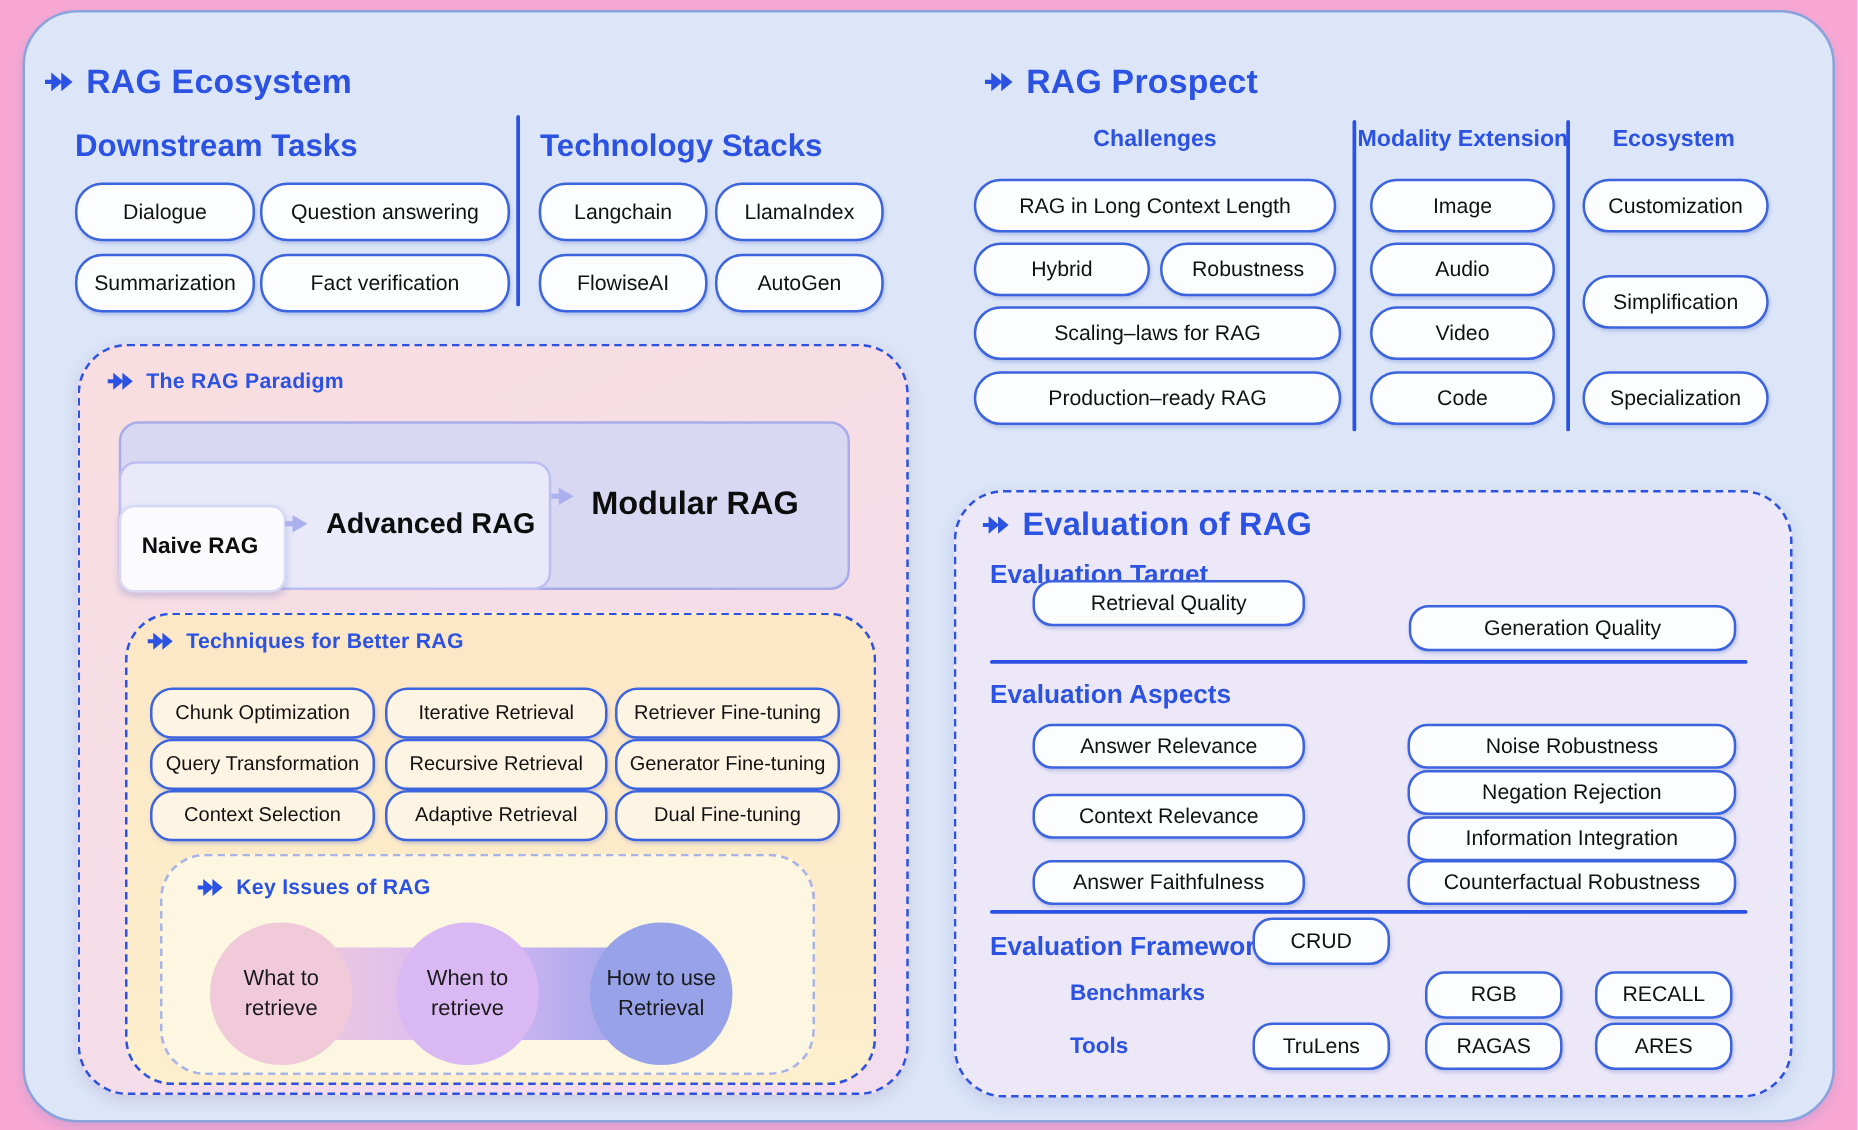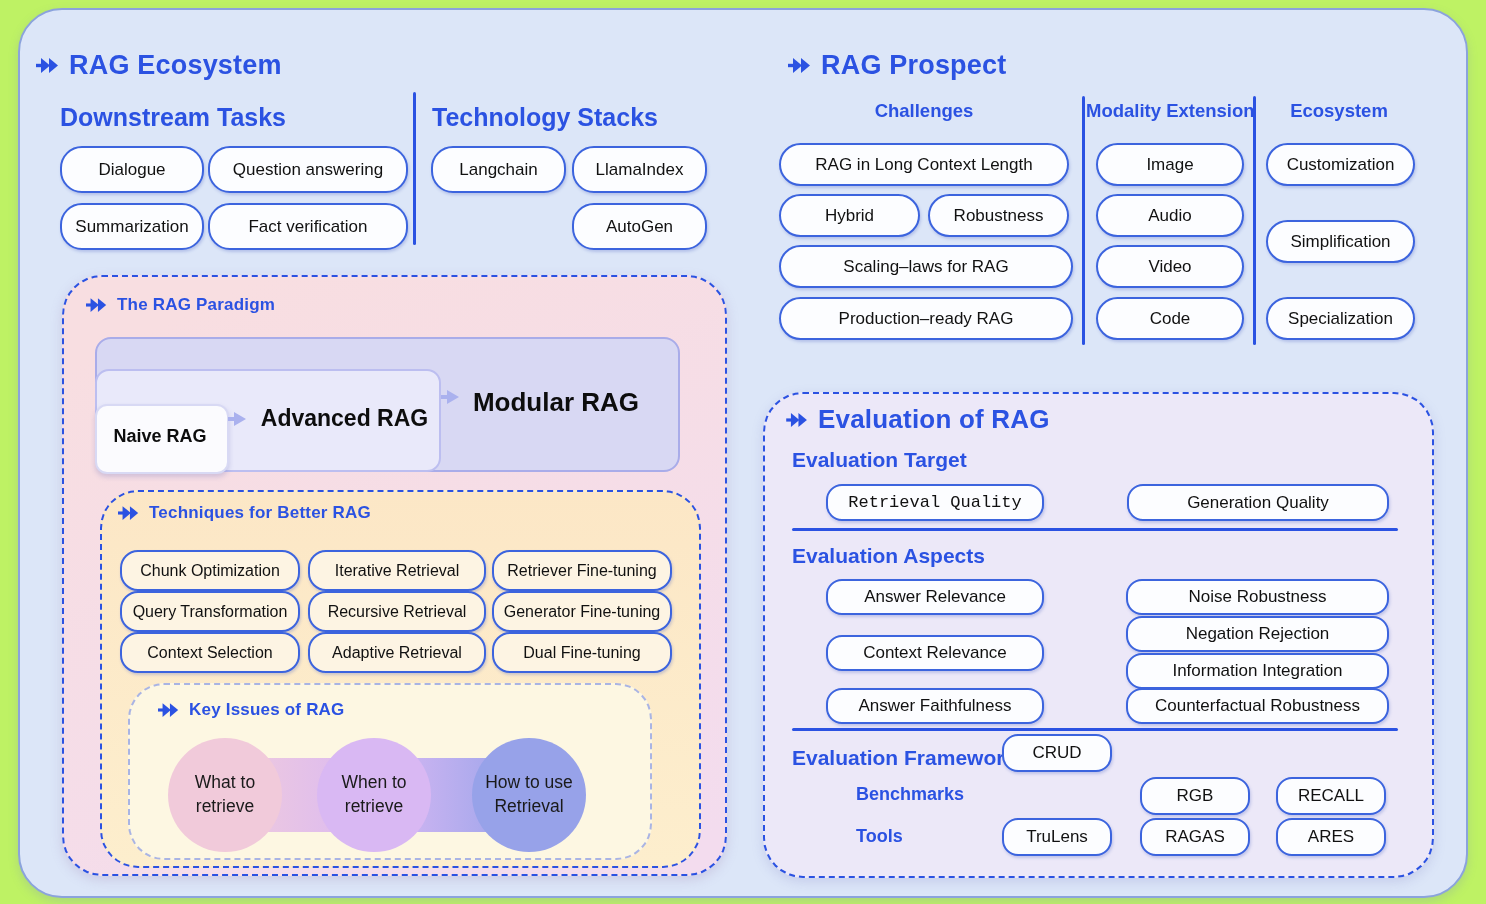--- a/index.html
+++ b/index.html
@@ -1,16 +1,16 @@
 <!DOCTYPE html>
 <html style="--accent: #2b52e2; --pill_border: #3c64de; --pill_bg: #fcfdff; --container_bg: #dce6f8; --container_border: #8ba3dc; --paradigm_bg: #f8dee1; --paradigm_bg2: #f3dcee; --tech_bg: #fce7c6; --tech_bg2: #fdeecd; --tech_pill_bg: #fdf4e3; --key_bg: #fdf7e2; --eval_bg: #ece8f8; --stage_outer: #d8d8f3; --stage_outer_border: #a9ace9; --stage_mid: #e9e9fa; --stage_mid_border: #bcbef0; --stage_inner: #fbfbfe; --stage_inner_border: #d8d9f4; --circle1: #f1cada; --circle2: #d9b8f3; --circle3: #97a2e9; --stage_arrow: #aab1ee;"><head>
 <meta charset="utf-8">
 <style>
   html,body{margin:0;padding:0;background:#ffffff;}
-  .canvas{position:relative;width:1486px;height:904px;background:#bef264;
+  .canvas{position:relative;width:1486px;height:904px;background:#f9a8d4;
           font-family:"Liberation Sans",sans-serif;color:#111;overflow:hidden;}
   .container{position:absolute;left:18px;top:8px;width:1446px;height:886px;
              background:var(--container_bg,#dce6f8);
              border:2.5px solid var(--container_border,#8ba3dc);border-radius:44px;
              box-shadow:0 4px 10px rgba(120,135,200,.25);}
   .abs{position:absolute;}
   .title{position:absolute;display:flex;align-items:center;gap:9px;
          color:var(--accent,#2b52e2);font-weight:700;white-space:nowrap;}
   .t27{font-size:27px;letter-spacing:.2px;}
   .t25{font-size:17px;letter-spacing:.2px;}
@@ -69,20 +69,21 @@
   <div class="pill" style="left:60px;top:146px;width:140px;height:43px;">Dialogue</div>
   <div class="pill" style="left:208px;top:146px;width:196px;height:43px;">Question answering</div>
   <div class="pill" style="left:60px;top:203px;width:140px;height:43px;">Summarization</div>
   <div class="pill" style="left:208px;top:203px;width:196px;height:43px;">Fact verification</div>
 
   <div class="vline" style="left:413px;top:92px;height:153px;"></div>
 
   <div class="subhead" style="left:432px;top:103px;">Technology Stacks</div>
   <div class="pill" style="left:431px;top:146px;width:131px;height:43px;">Langchain</div>
   <div class="pill" style="left:572px;top:146px;width:131px;height:43px;">LlamaIndex</div>
+  <div class="pill" style="left:431px;top:203px;width:131px;height:43px;">FlowiseAI</div>
   <div class="pill" style="left:572px;top:203px;width:131px;height:43px;">AutoGen</div>
 
   <div class="panel dashed paradigm" style="left:62px;top:275px;width:661px;height:597px;"></div>
   <div class="title t25" style="left:86px;top:295px;">
     <svg class="arr" width="22" height="16" viewBox="0 0 24 17">
         <path d="M0 8.5 H10" stroke="#2b52e2" stroke-width="3.4"></path>
         <path d="M5 1 L14 8.5 L5 16 Z" fill="#2b52e2"></path>
         <path d="M13 1 L22 8.5 L13 16 Z" fill="#2b52e2"></path>
       </svg>
     <span>The RAG Paradigm</span>
@@ -183,21 +184,21 @@
   <div class="title t27" style="left:786px;top:404px;font-size:26px;">
     <svg class="arr" width="23" height="16" viewBox="0 0 24 17">
         <path d="M0 8.5 H10" stroke="#2b52e2" stroke-width="3.4"></path>
         <path d="M5 1 L14 8.5 L5 16 Z" fill="#2b52e2"></path>
         <path d="M13 1 L22 8.5 L13 16 Z" fill="#2b52e2"></path>
       </svg>
     <span>Evaluation of RAG</span>
   </div>
 
   <div class="evalhead" style="left:792px;top:448px;">Evaluation Target</div>
-  <div class="pill r16" style="left:826px;top:484px;width:214px;height:33px;font-family:Liberation Mono, monospace;">Retrieval Quality</div>
+  <div class="pill r16" style="left:826px;top:464px;width:214px;height:33px;">Retrieval Quality</div>
   <div class="pill r16" style="left:1127px;top:484px;width:258px;height:33px;">Generation Quality</div>
   <div class="hline" style="left:792px;top:528px;width:606px;"></div>
 
   <div class="evalhead" style="left:792px;top:544px;">Evaluation Aspects</div>
   <div class="pill r16" style="left:826px;top:579px;width:214px;height:32px;">Answer Relevance</div>
   <div class="pill r16" style="left:826px;top:635px;width:214px;height:32px;">Context Relevance</div>
   <div class="pill r16" style="left:826px;top:688px;width:214px;height:32px;">Answer Faithfulness</div>
   <div class="pill r16" style="left:1126px;top:579px;width:259px;height:32px;">Noise Robustness</div>
   <div class="pill r16" style="left:1126px;top:616px;width:259px;height:32px;">Negation Rejection</div>
   <div class="pill r16" style="left:1126px;top:653px;width:259px;height:32px;">Information Integration</div>

